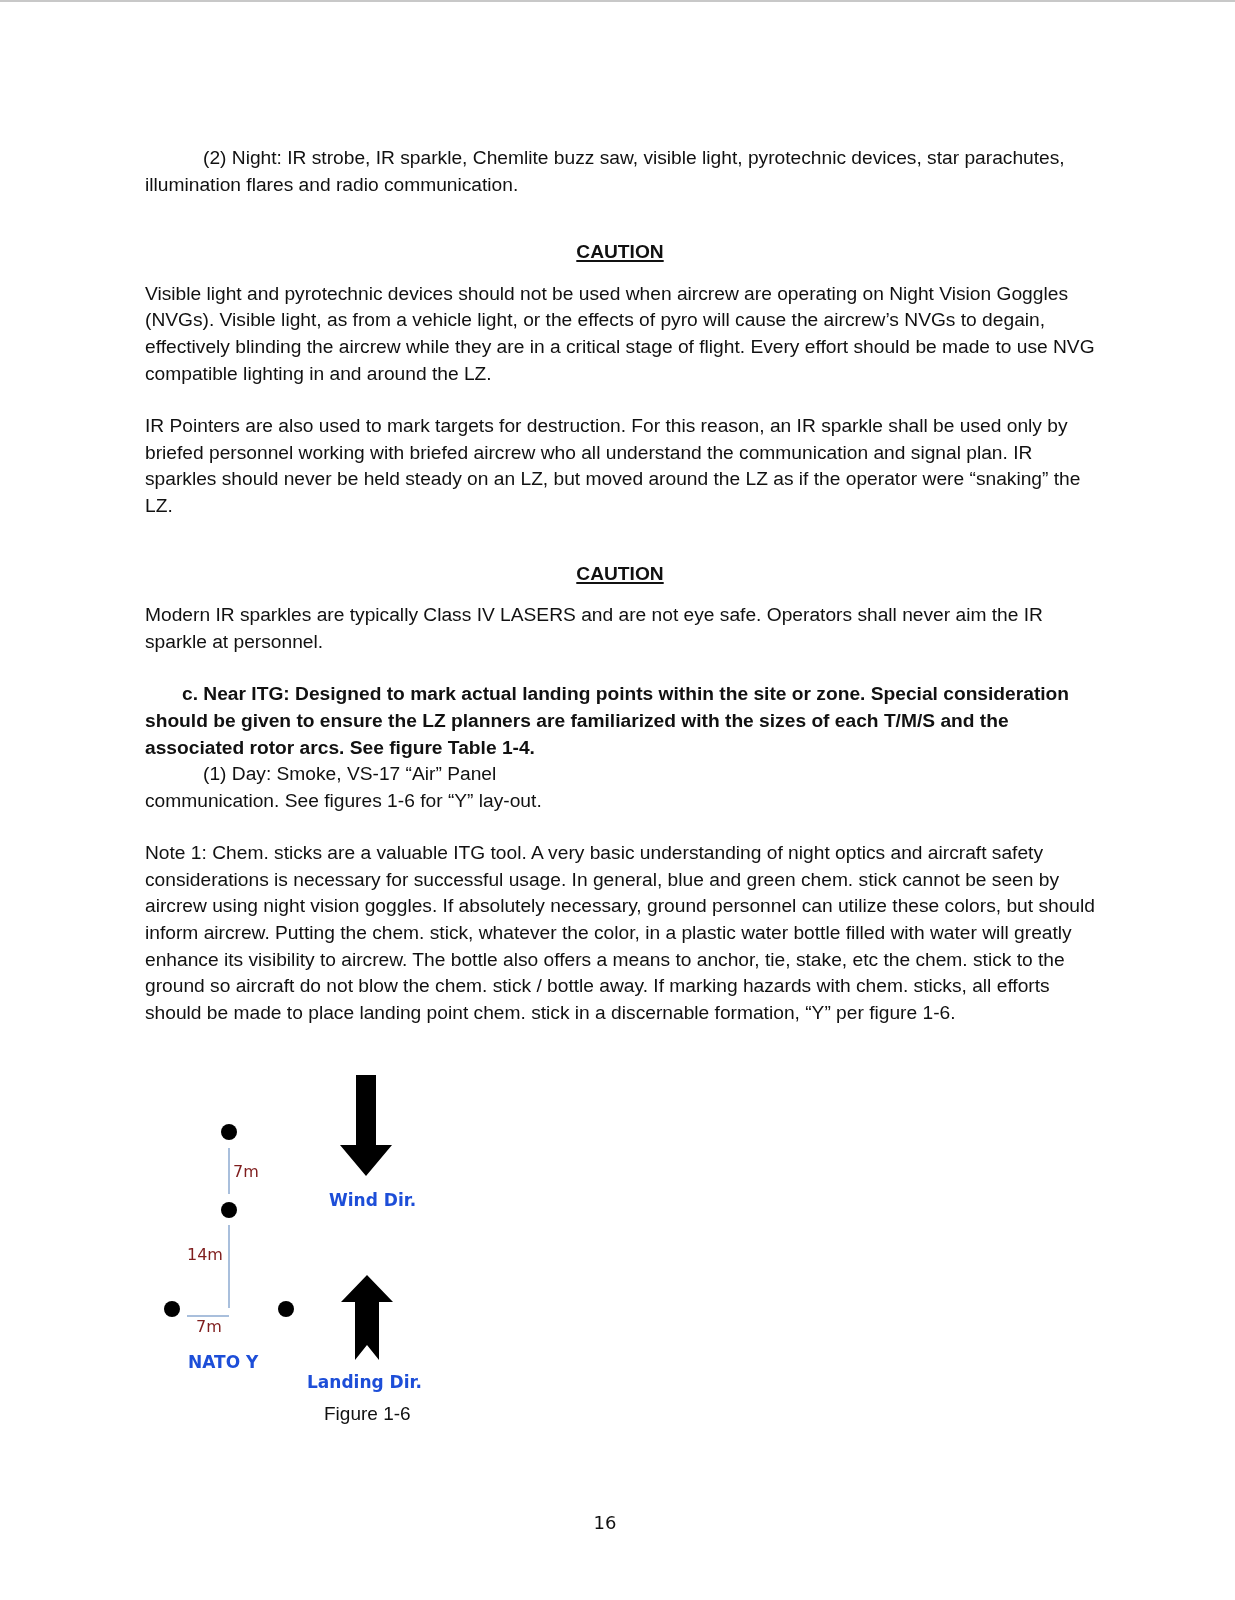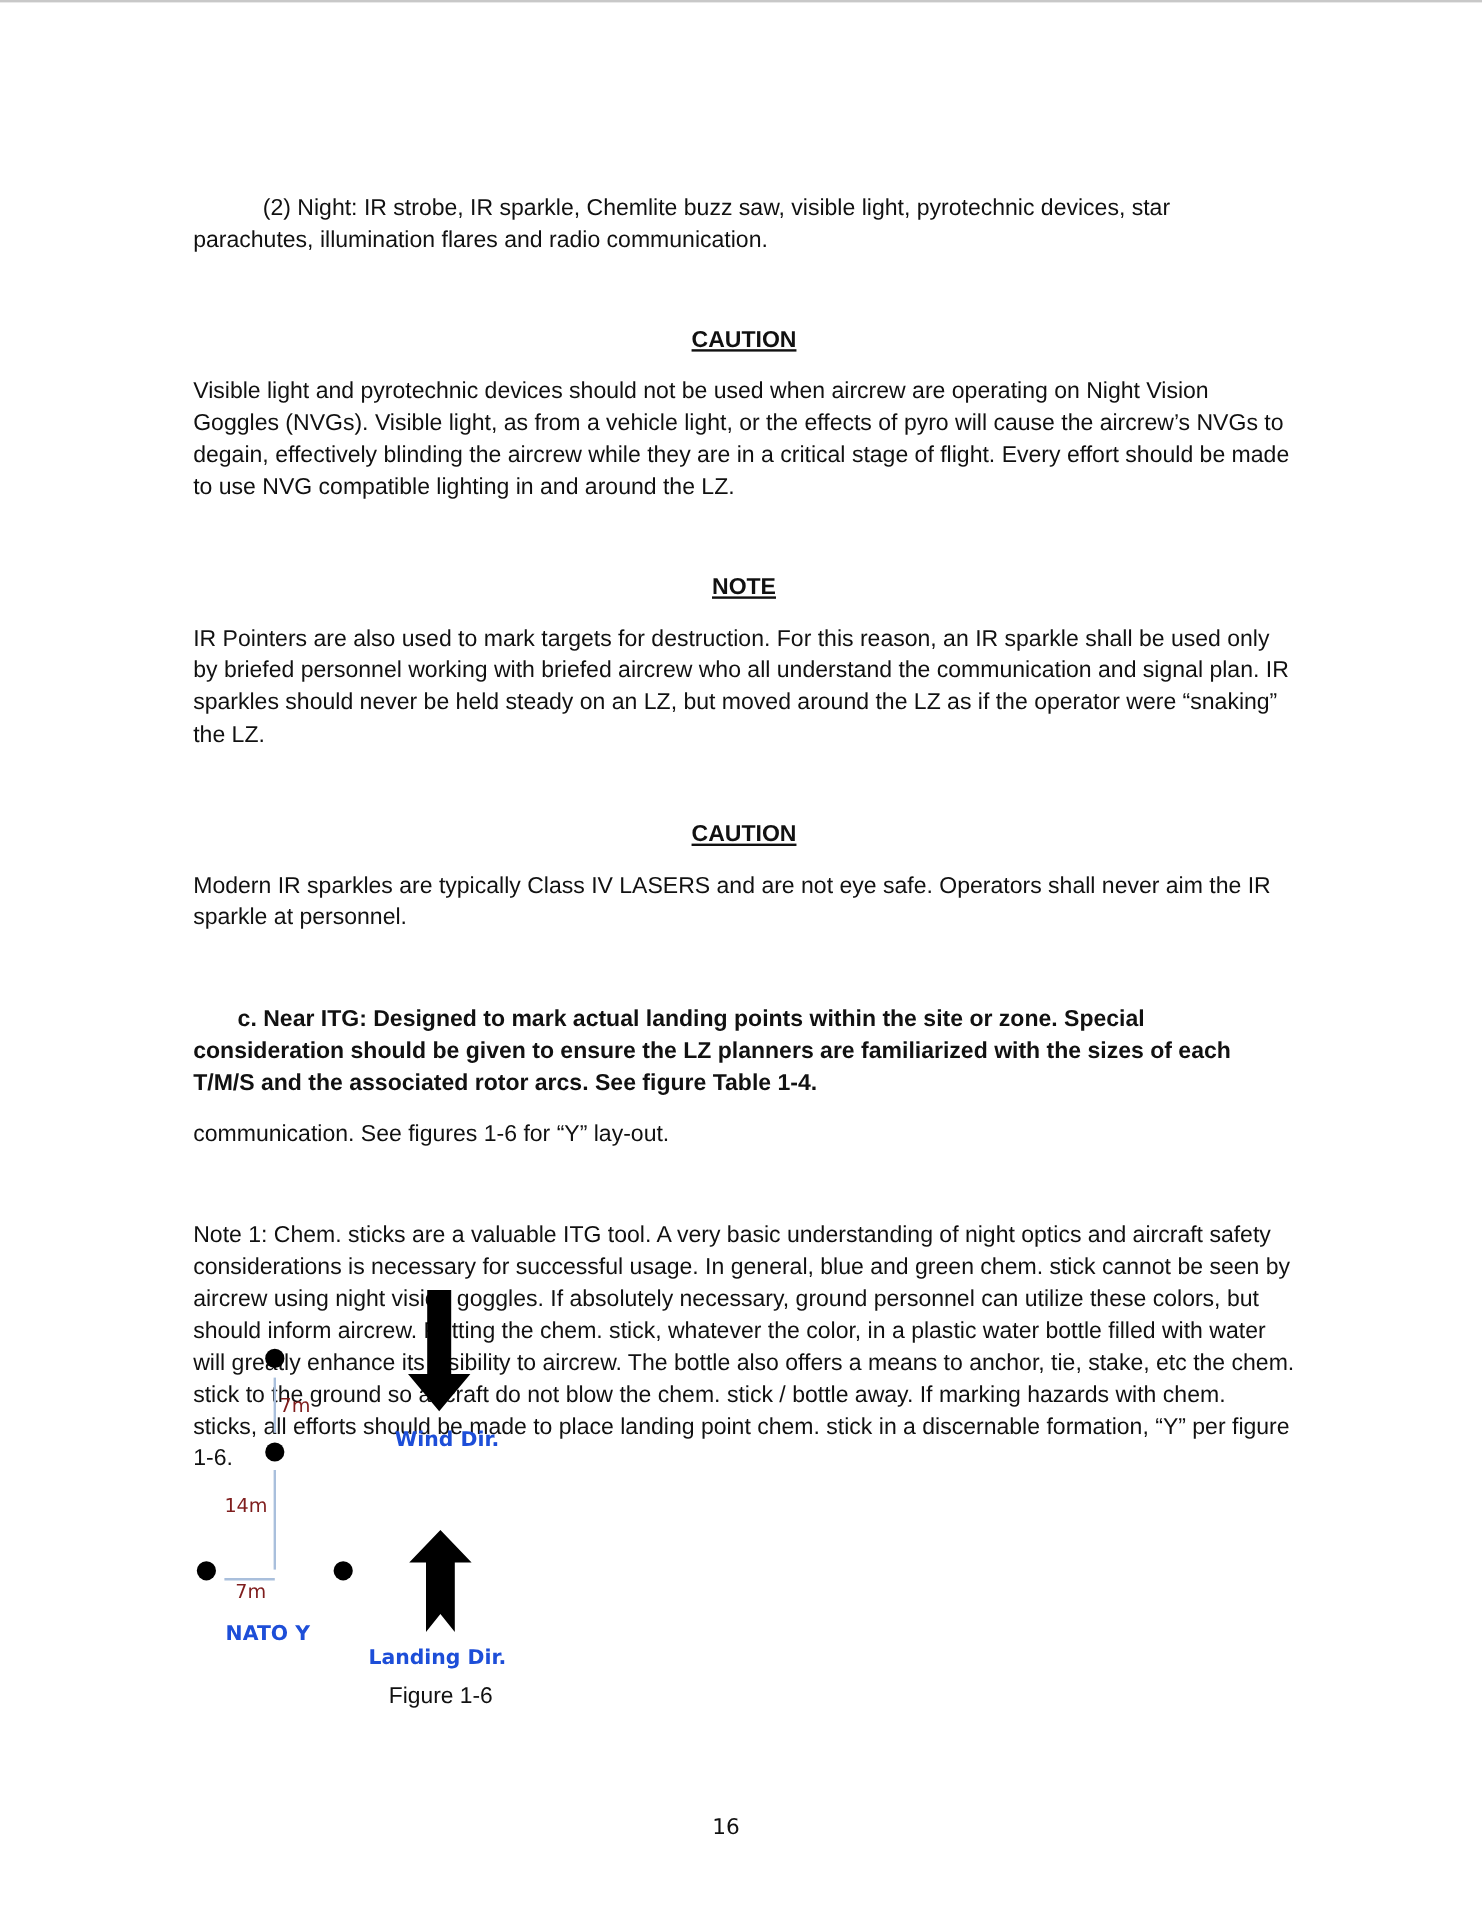--- a/index.html
+++ b/index.html
@@ -1,20 +1,20 @@
 <!DOCTYPE html>
 <html><head>
   <meta charset="utf-8">
   <style>
     html, body { margin: 0; padding: 0; background: #ffffff; }
     body { width: 1235px; height: 1600px; position: relative; overflow: hidden;
            font-family: "Liberation Sans", sans-serif; color: #111; }
     .topline { position: absolute; left: 0; top: 0; width: 1235px; height: 2px; background: #c8c8c8; }
     .page { position: absolute; left: 145px; top: 145px; width: 950px; font-size: 19.2px; line-height: 26.6px; }
-    .p { margin: 16px; }
+    .p { margin: 0; }
     .indent1 { text-indent: 58px; }
     .indent-c { text-indent: 37px; font-weight: bold; }
     .sub { padding-left: 58px; }
     .heading { text-align: center; font-weight: bold; text-decoration: underline; margin: 15px; text-underline-offset: 2px; text-decoration-thickness: 2px; }
     .gap { height: 26px; }
     .fig { position: absolute; left: 0; top: 0; }
     .fig-label { position: absolute; font-family: "DejaVu Sans", sans-serif; color: #1d4ed8; }
     .dim-label { font-size: 16px; color: #7f1d1d; }
     .bold-label { font-weight: bold; font-size: 17px; }
     .caption { position: absolute; left: 324px; top: 1403px; font-size: 19px; font-family: "Liberation Sans", sans-serif; }
@@ -26,29 +26,29 @@
 <div class="topline"></div>
 
 <div class="page">
   <p class="p indent1">(2) Night: IR strobe, IR sparkle, Chemlite buzz saw, visible light, pyrotechnic devices, star parachutes, illumination flares and radio communication.</p>
   <div class="gap"></div>
 
   <p class="heading">CAUTION</p>
   <p class="p">Visible light and pyrotechnic devices should not be used when aircrew are operating on Night Vision Goggles (NVGs). Visible light, as from a vehicle light, or the effects of pyro will cause the aircrew’s NVGs to degain, effectively blinding the aircrew while they are in a critical stage of flight. Every effort should be made to use NVG compatible lighting in and around the LZ.</p>
   <div class="gap"></div>
 
-  <p class="heading">NOTE</p>
   <p class="p">IR Pointers are also used to mark targets for destruction. For this reason, an IR sparkle shall be used only by briefed personnel working with briefed aircrew who all understand the communication and signal plan. IR sparkles should never be held steady on an LZ, but moved around the LZ as if the operator were “snaking” the LZ.</p>
   <div class="gap"></div>
 
   <p class="heading">CAUTION</p>
   <p class="p">Modern IR sparkles are typically Class IV LASERS and are not eye safe. Operators shall never aim the IR sparkle at personnel.</p>
   <div class="gap"></div>
 
   <p class="p indent-c">c. Near ITG: Designed to mark actual landing points within the site or zone. Special consideration should be given to ensure the LZ planners are familiarized with the sizes of each T/M/S and the associated rotor arcs. See figure Table 1-4.</p>
+  <p class="p sub">(1) Day: Smoke, VS-17 “Air” Panel</p>
   <p class="p">communication. See figures 1-6 for “Y” lay-out.</p>
   <div class="gap"></div>
 
   <p class="p">Note 1: Chem. sticks are a valuable ITG tool. A very basic understanding of night optics and aircraft safety considerations is necessary for successful usage. In general, blue and green chem. stick cannot be seen by aircrew using night vision goggles. If absolutely necessary, ground personnel can utilize these colors, but should inform aircrew. Putting the chem. stick, whatever the color, in a plastic water bottle filled with water will greatly enhance its visibility to aircrew. The bottle also offers a means to anchor, tie, stake, etc the chem. stick to the ground so aircraft do not blow the chem. stick / bottle away. If marking hazards with chem. sticks, all efforts should be made to place landing point chem. stick  in a discernable formation, “Y” per figure 1-6.</p>
 </div>
 
 <svg class="fig" width="1235" height="1600">
 
   <line x1="229" y1="1148" x2="229" y2="1194" stroke="#a9bfdc" stroke-width="2"></line>
   <line x1="229" y1="1225" x2="229" y2="1308" stroke="#a9bfdc" stroke-width="2"></line>

